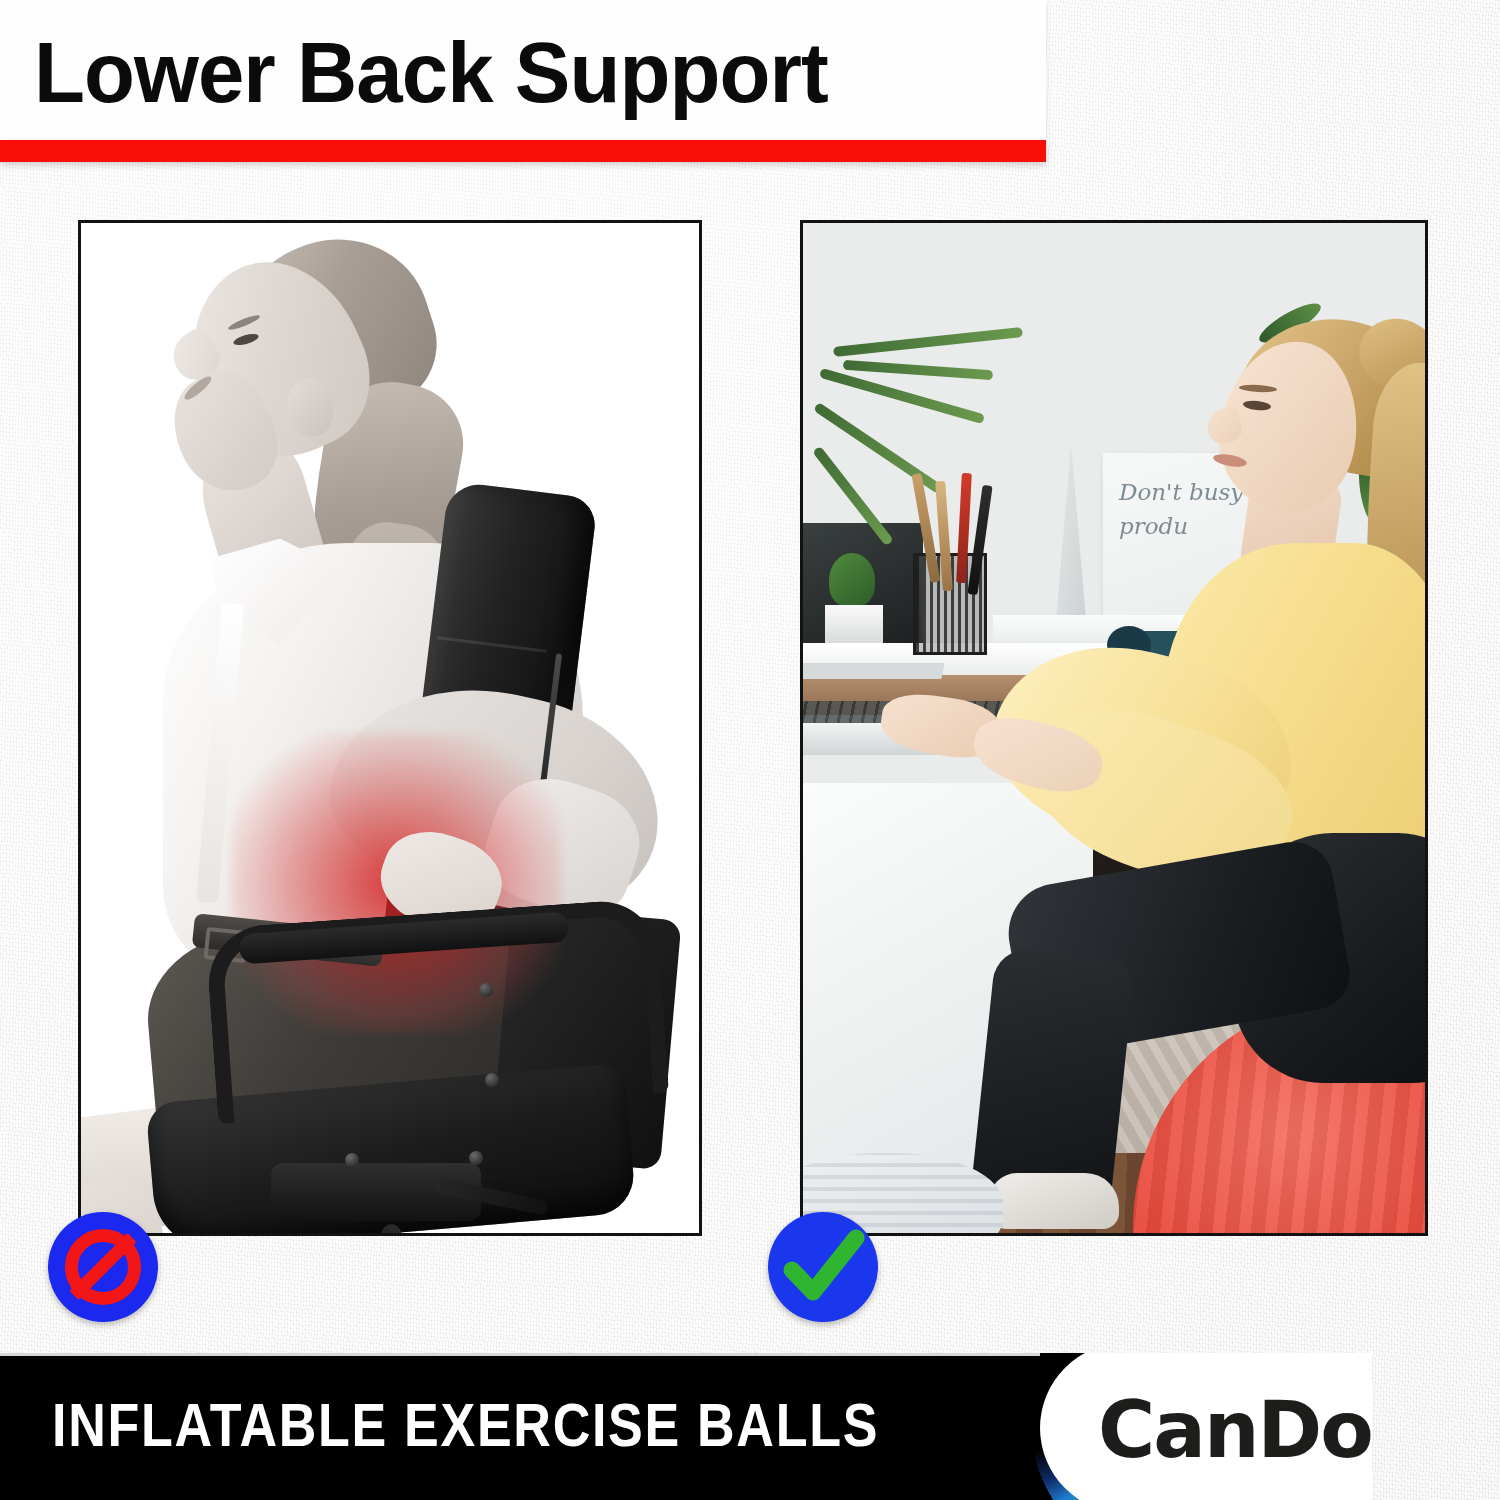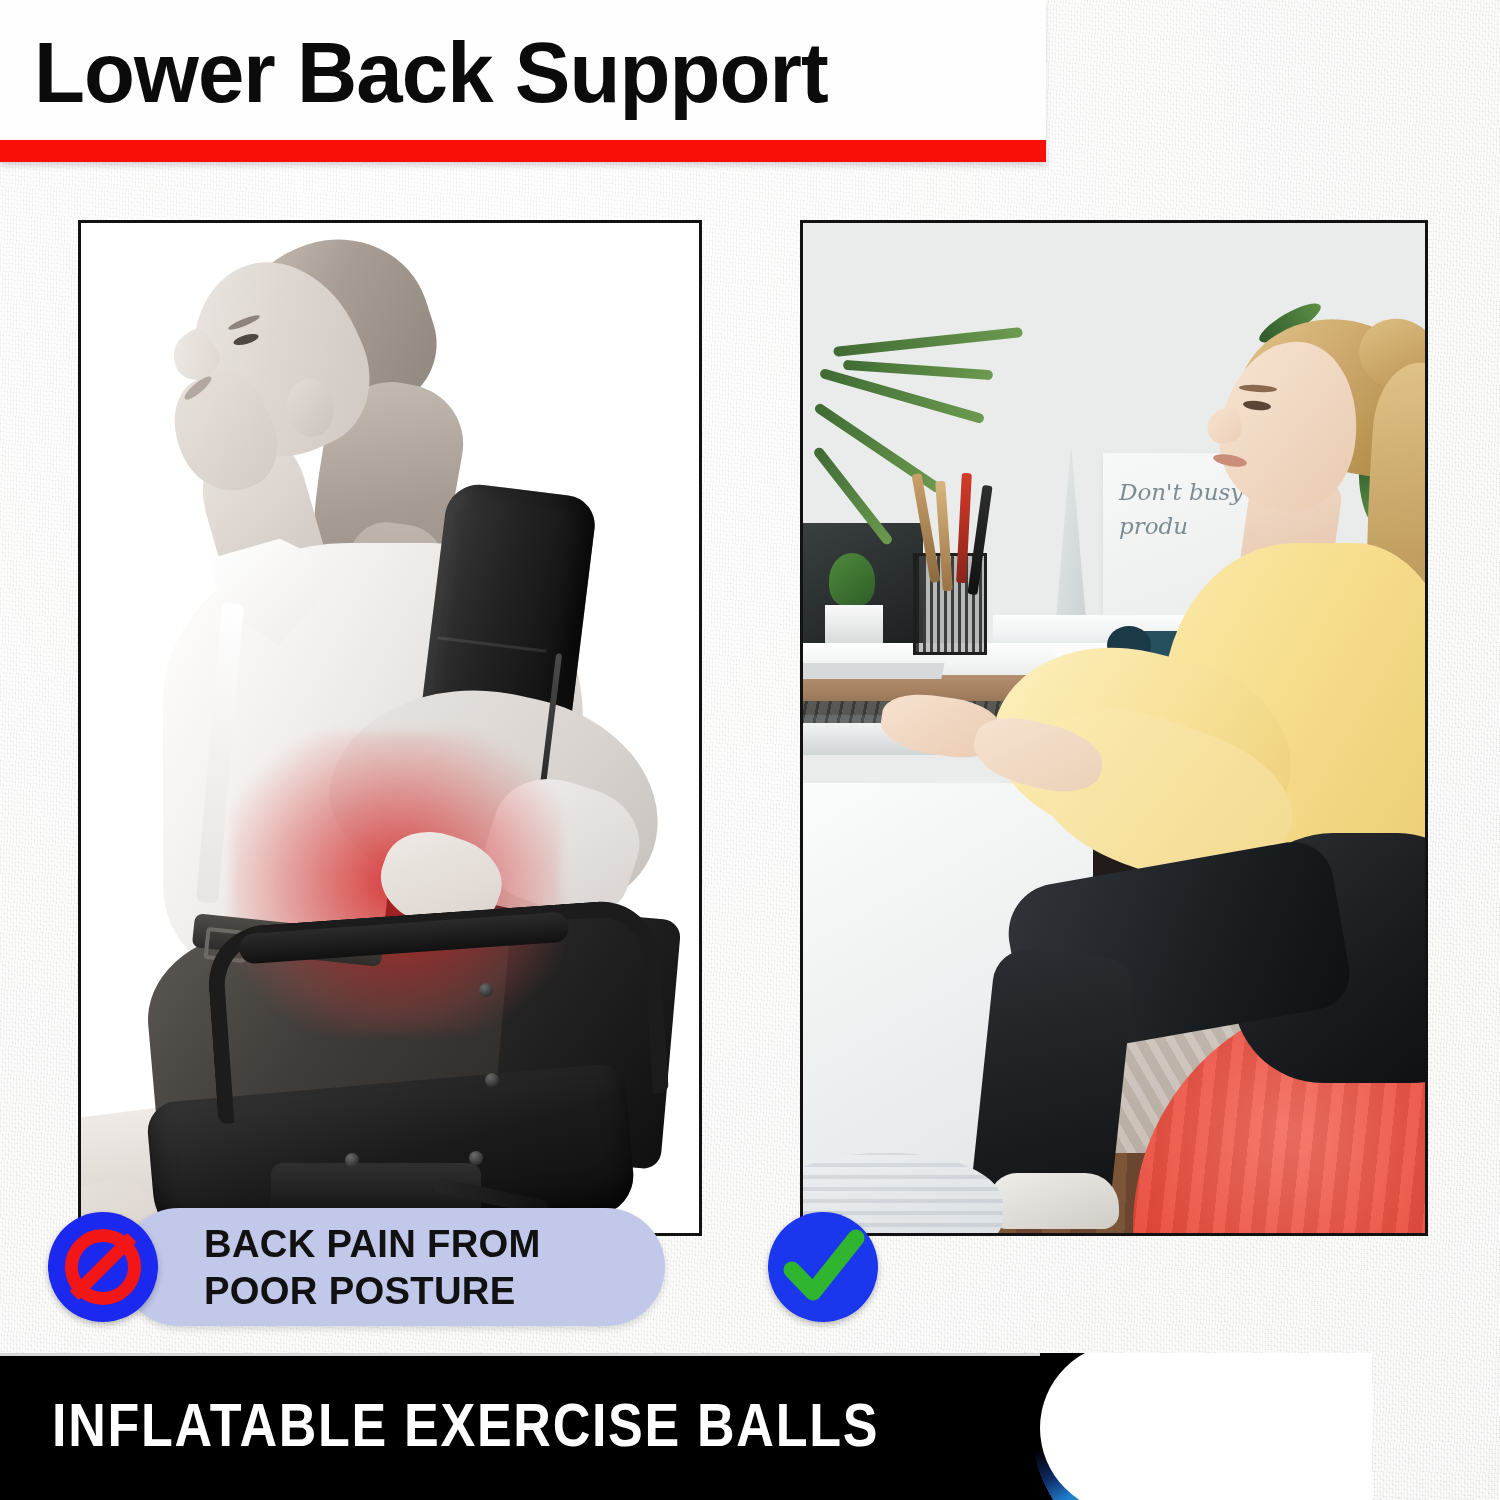--- a/index.html
+++ b/index.html
@@ -635,40 +635,37 @@
       <div class="w-sleeve2"></div>
       <div class="w-hand"></div>
       <div class="w-hand2"></div>
       <div class="w-thigh"></div>
       <div class="w-shin"></div>
       <div class="w-shoe"></div>
       <div class="r-pillow"></div>
     </div>
   </div>
 
-  <div class="pill pill-left">
-    <div class="pill-text">BACK PAIN FROM
-POOR POSTURE</div>
-  </div>
   <div class="badge badge-no">
     <div class="no-ring"></div>
     <div class="no-bar"></div>
   </div>
 
   <div class="badge badge-yes">
     <svg viewBox="0 0 110 110" width="110" height="110">
       <path d="M24 58 L45 80 L88 26" stroke="#2fb52f" stroke-width="17" fill="none" stroke-linecap="round" stroke-linejoin="round"></path>
     </svg>
   </div>
 
   <div class="footer">
     <div class="footer-line"></div>
     <div class="footer-title">INFLATABLE EXERCISE BALLS</div>
     <div class="rainbow"></div>
     <div class="logo-panel"></div>
+    <div class="logo-word">CanDo</div>
     <div class="logo-reg">®</div>
     <div class="figure">
       <svg viewBox="0 0 92 106" width="92" height="106">
         <g>
           <rect x="20" y="12" width="13" height="18" fill="#f3d81b"></rect>
           <rect x="33" y="12" width="13" height="18" fill="#e11b1b"></rect>
           <rect x="46" y="12" width="13" height="18" fill="#35a84a"></rect>
           <rect x="59" y="12" width="13" height="18" fill="#1f7fd1"></rect>
           <ellipse cx="14" cy="22" rx="12" ry="15" fill="#1a1a1a" transform="rotate(-14 14 22)"></ellipse>
           <ellipse cx="78" cy="22" rx="12" ry="15" fill="#1a1a1a" transform="rotate(14 78 22)"></ellipse>

